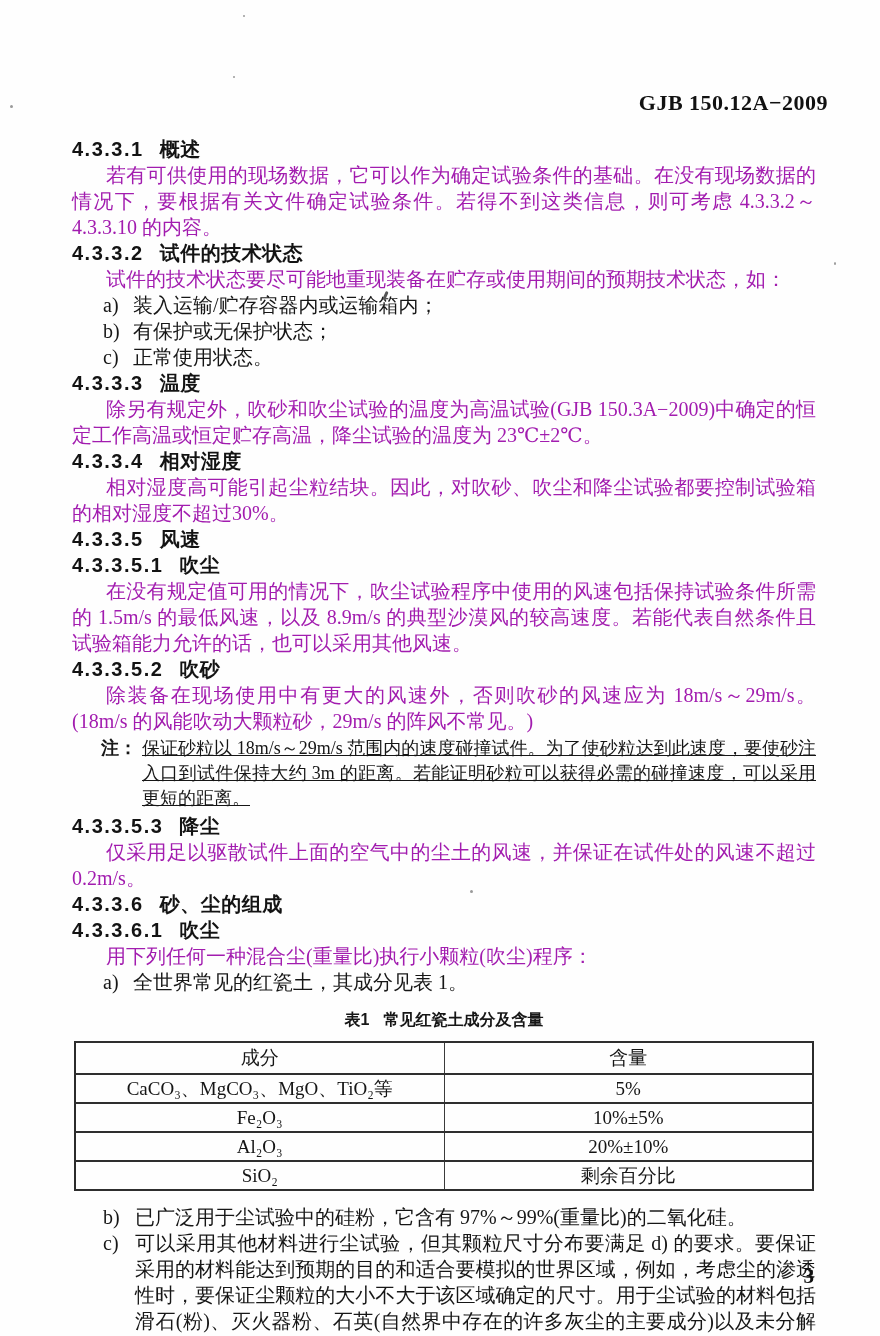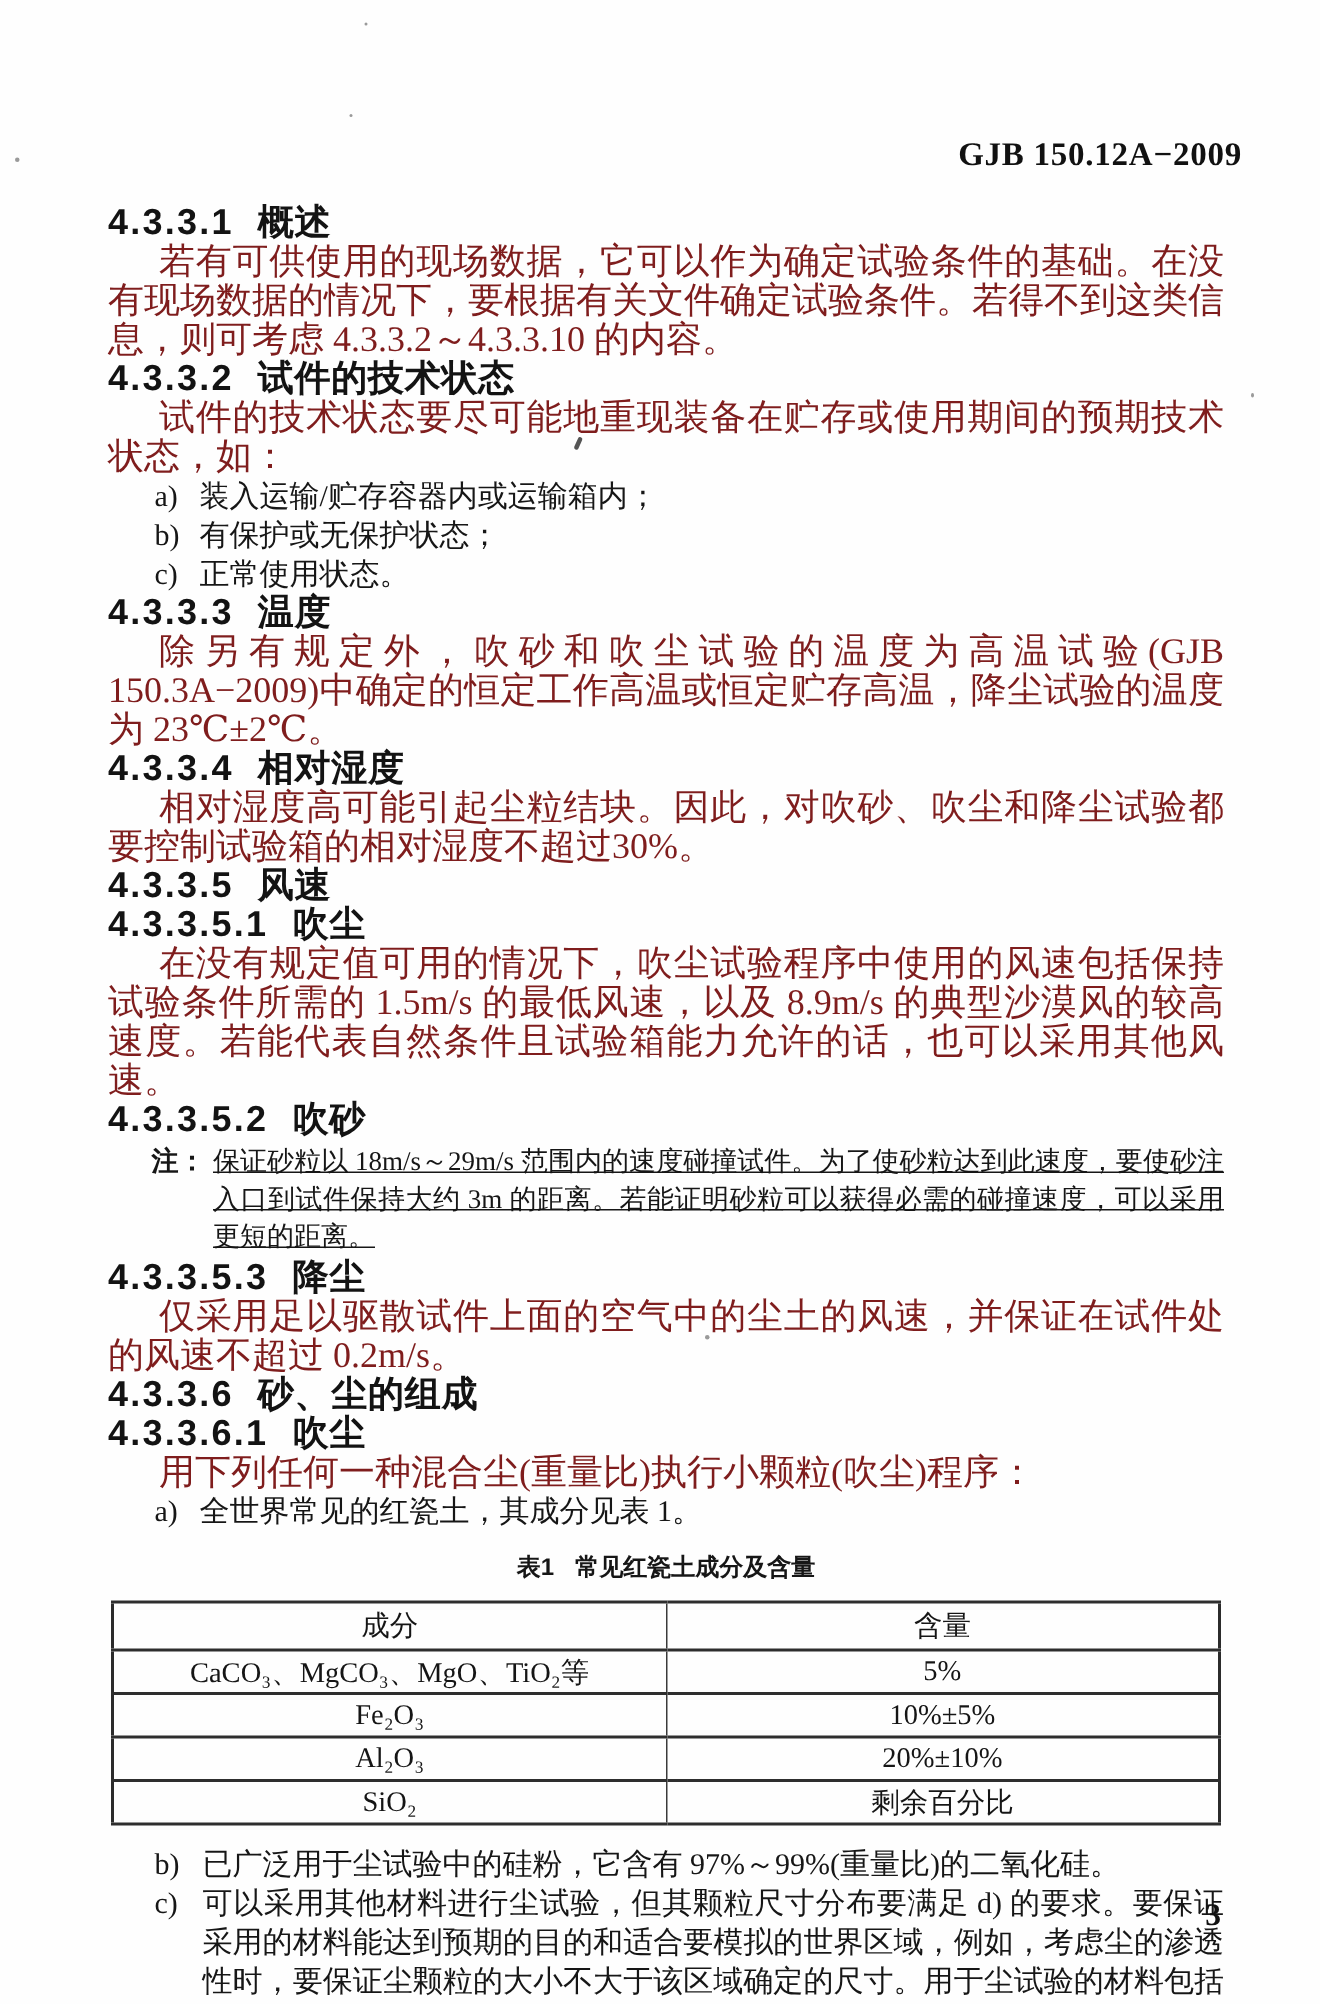--- a/index.html
+++ b/index.html
@@ -27,33 +27,33 @@
     color: #111;
   }
   .content {
     position: absolute;
     left: 72px; top: 136px;
     width: 744px;
   }
   .h {
     font-family: "Liberation Sans", "DejaVu Sans", sans-serif;
     font-weight: bold;
-    font-size: 24px;
+    font-size: 20px;
     line-height: 26px;
     color: #131313;
     letter-spacing: 0.5px;
   }
   .h-num { margin-right: 16px; letter-spacing: 1.5px; }
   .para {
     margin: 0;
-    font-size: 24px;
+    font-size: 20px;
     line-height: 26px;
     text-indent: 34px;
     text-align: justify;
-    color: #7f1d1d;
+    color: #a21caf;
   }
   .li {
     display: flex;
     margin-left: 31px;
     font-size: 20px;
     line-height: 26px;
   }
   .li-label { flex: none; width: 30px; }
   .li-text { flex: 1; text-align: justify; }
   .note {
@@ -165,20 +165,21 @@
     </div>
 
     <div class="h">
       <span class="h-num">4.3.3.5.1</span><span class="h-title">吹尘</span>
     </div>
     <p class="para">在没有规定值可用的情况下，吹尘试验程序中使用的风速包括保持试验条件所需的 1.5m/s 的最低风速，以及 8.9m/s 的典型沙漠风的较高速度。若能代表自然条件且试验箱能力允许的话，也可以采用其他风速。</p>
 
     <div class="h">
       <span class="h-num">4.3.3.5.2</span><span class="h-title">吹砂</span>
     </div>
+    <p class="para">除装备在现场使用中有更大的风速外，否则吹砂的风速应为 18m/s～29m/s。(18m/s 的风能吹动大颗粒砂，29m/s 的阵风不常见。)</p>
     <div class="note">
       <span class="note-label">注：</span>
       <span class="note-text">保证砂粒以 18m/s～29m/s 范围内的速度碰撞试件。为了使砂粒达到此速度，要使砂注入口到试件保持大约 3m 的距离。若能证明砂粒可以获得必需的碰撞速度，可以采用更短的距离。</span>
     </div>
 
     <div class="h">
       <span class="h-num">4.3.3.5.3</span><span class="h-title">降尘</span>
     </div>
     <p class="para">仅采用足以驱散试件上面的空气中的尘土的风速，并保证在试件处的风速不超过 0.2m/s。</p>
 

